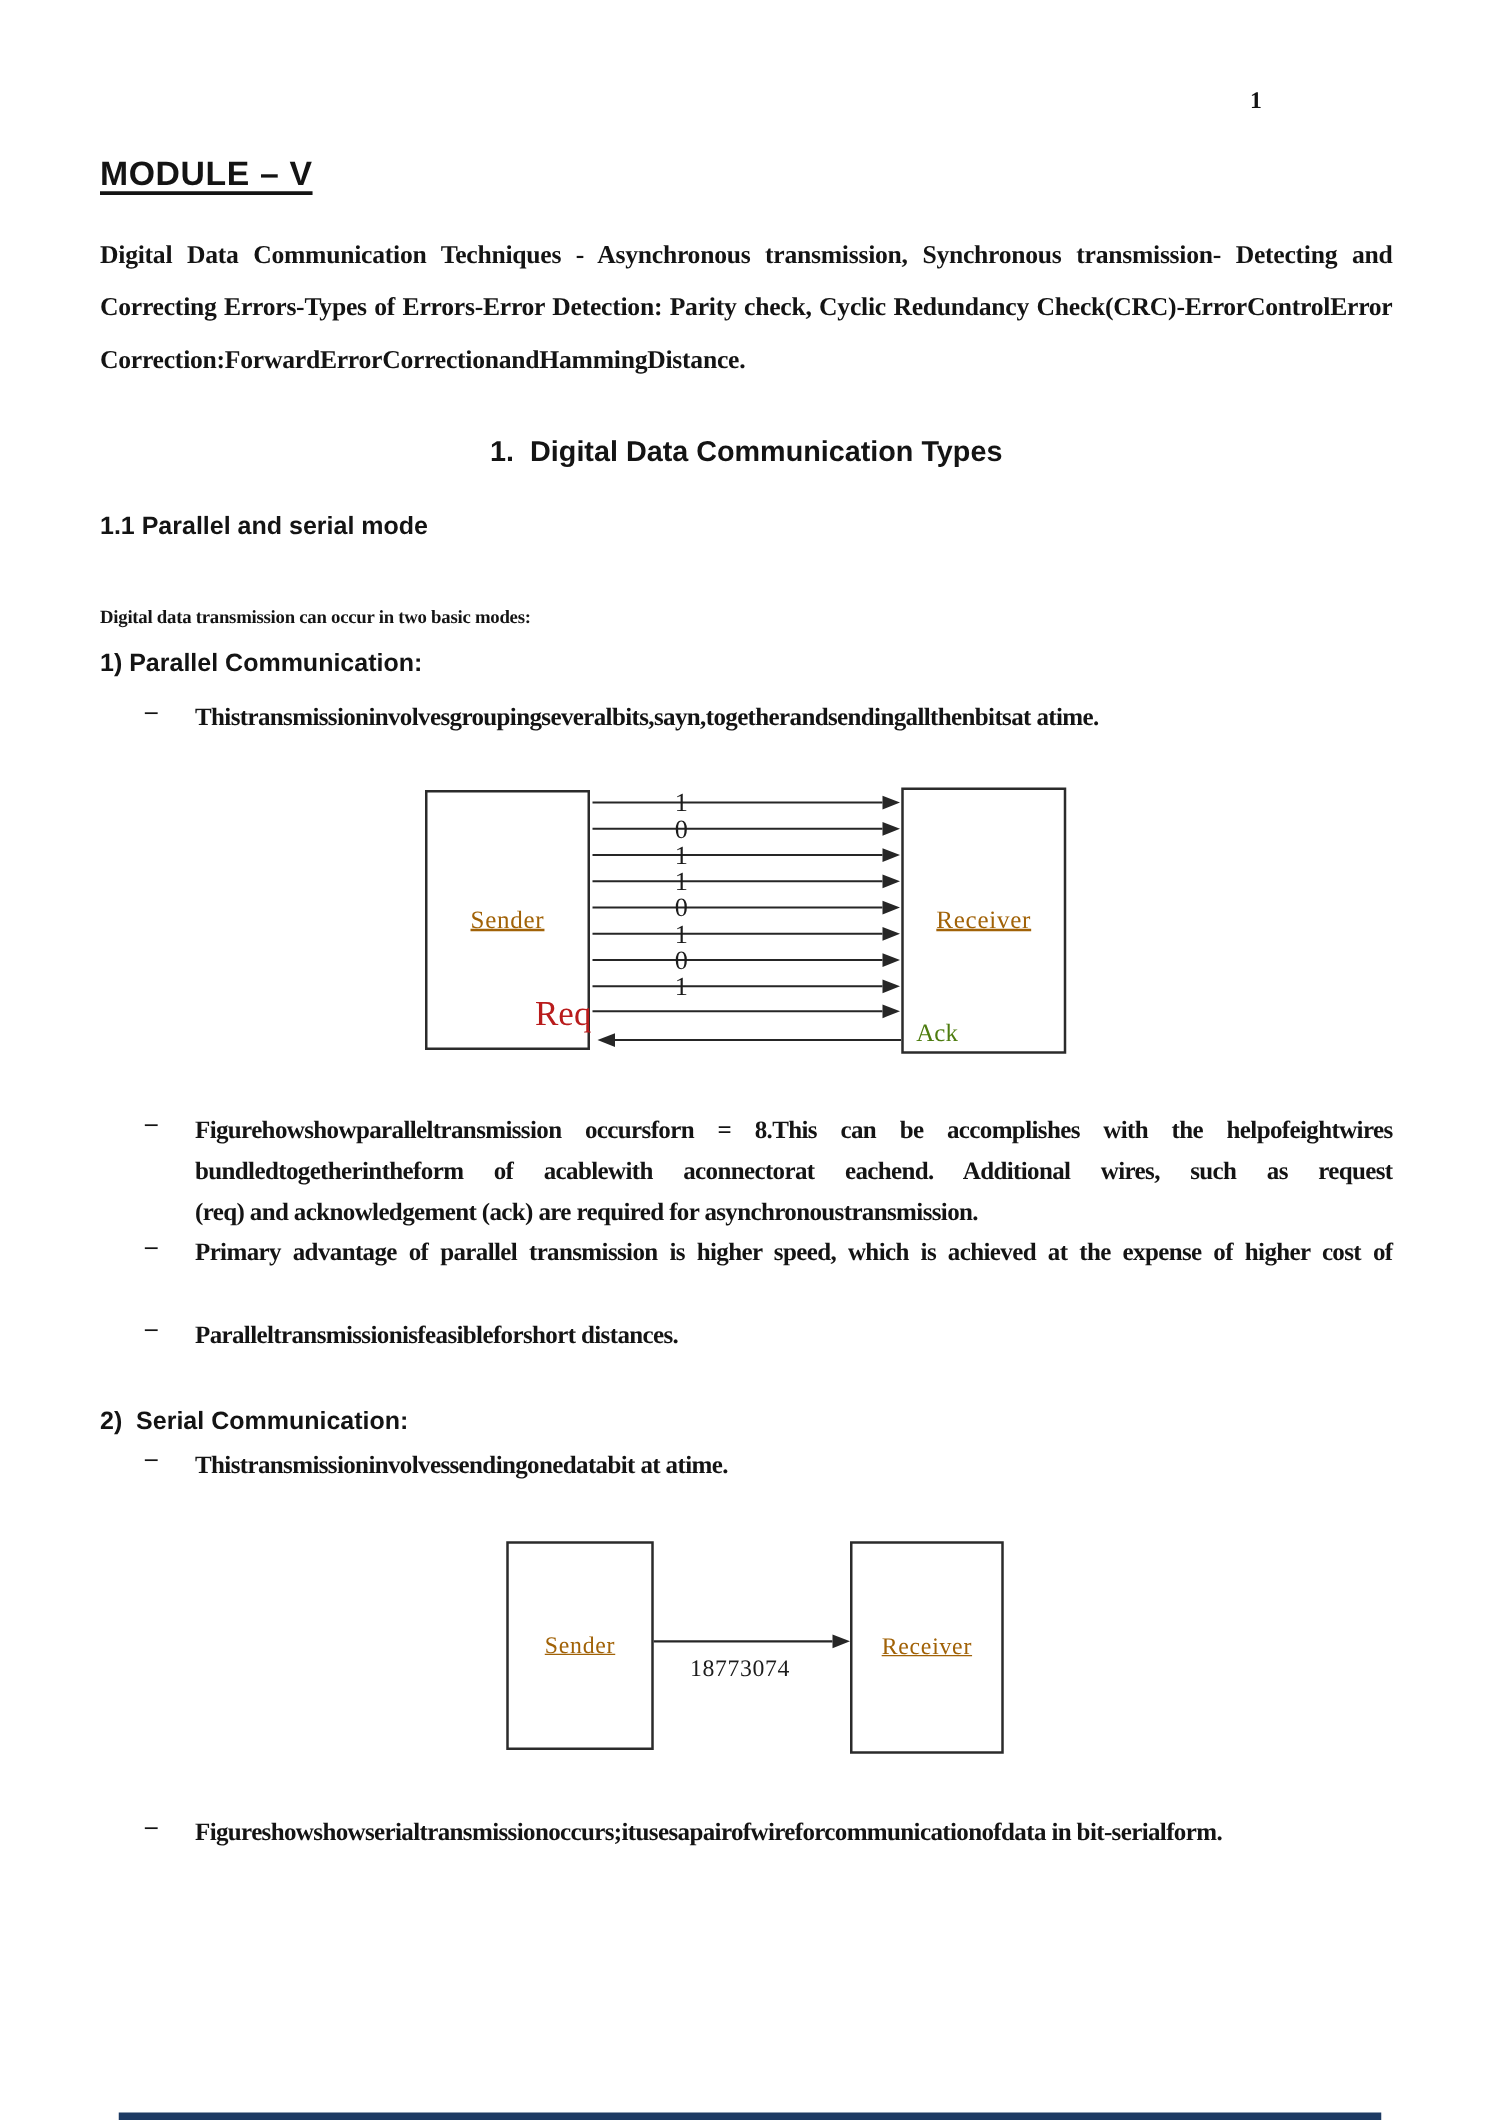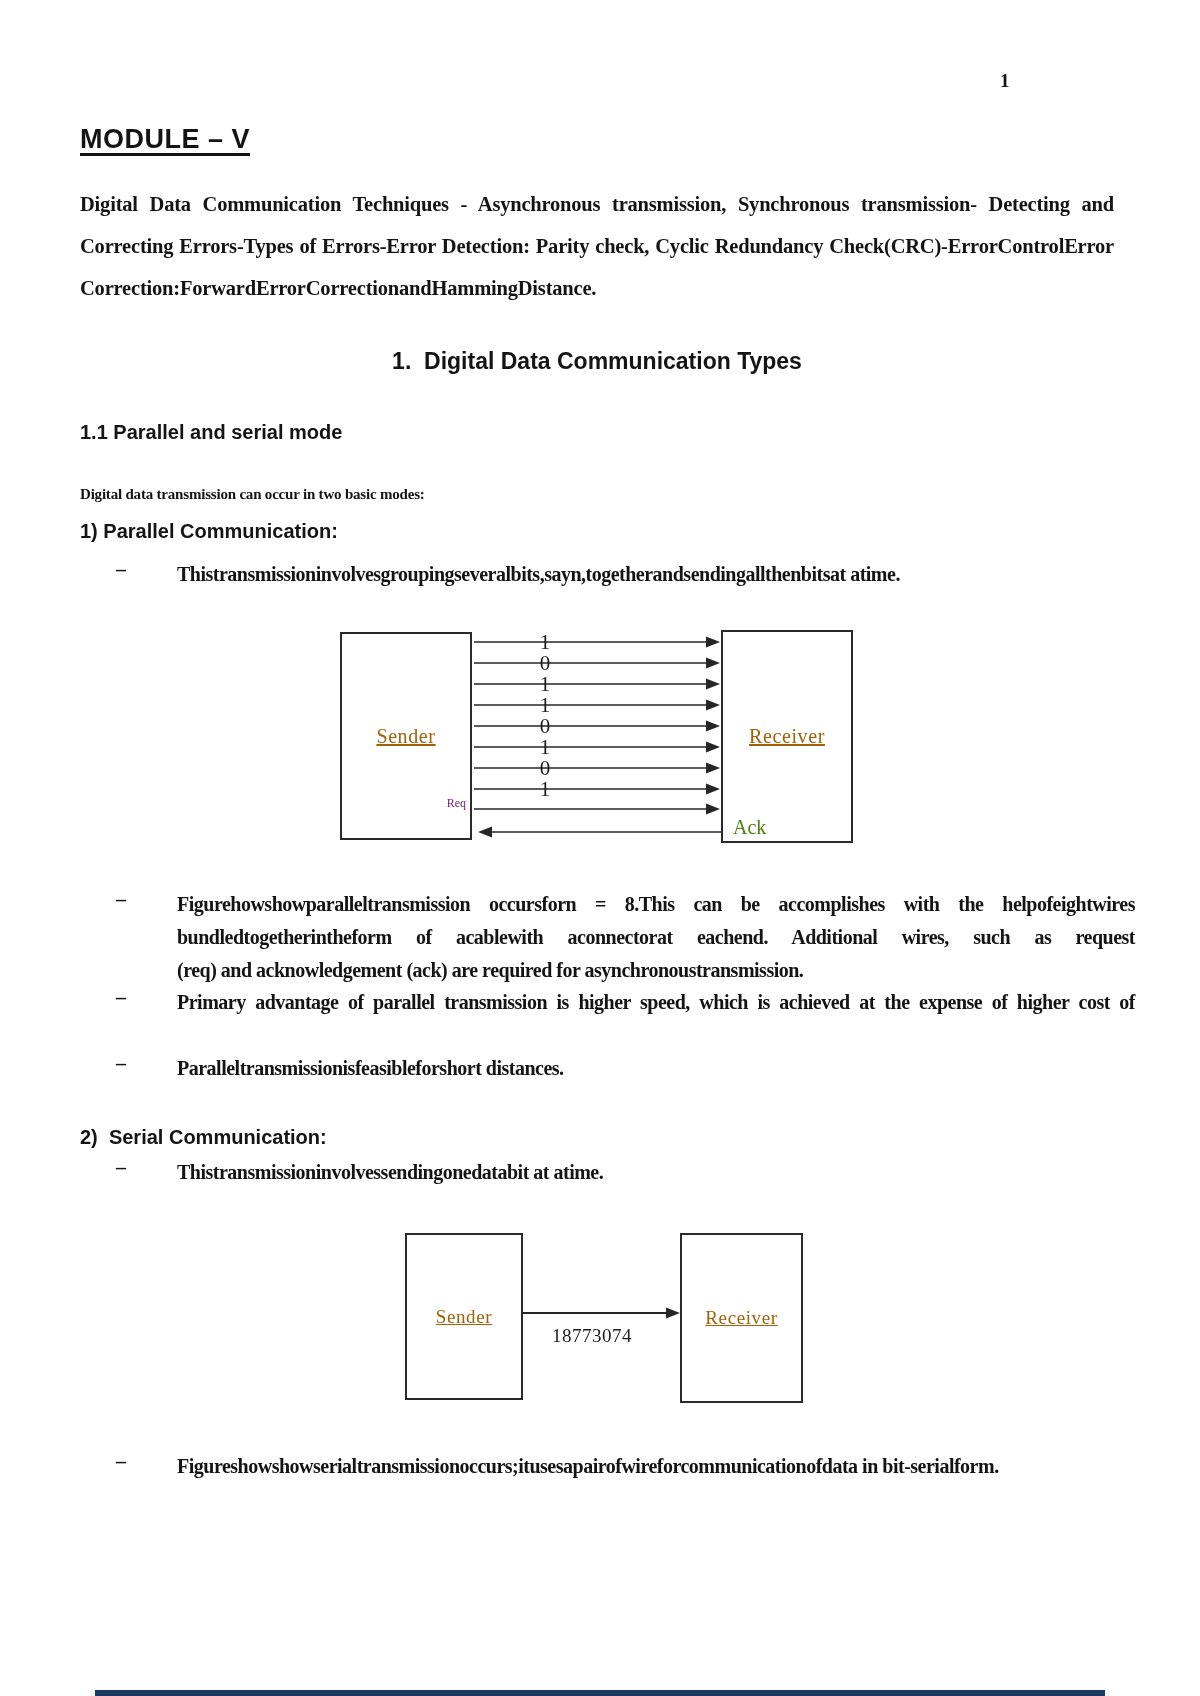--- a/index.html
+++ b/index.html
@@ -28,49 +28,49 @@
   .doc-title span { text-decoration:underline; text-decoration-thickness:2.5px; text-underline-offset:5px; }
 
   .intro {
     left:80px; top:183px; width:1034px;
     font-size:20.5px; font-weight:bold; line-height:42px;
     letter-spacing:-0.2px;
   }
   .jline { text-align:justify; text-align-last:justify; }
 
   .h-main { left:80px; top:348px; width:1034px; text-align:center; font-weight:bold; font-size:23px; }
-  .h-sub  { left:80px; top:421px; font-weight:bold; font-size:20px; }
+  .h-sub  { left:80px; top:410px; font-weight:bold; font-size:20px; }
   .lead   { left:80px; top:486px; font-size:15px; font-weight:600; letter-spacing:-0.2px; }
   .h-list { left:80px; top:520px; font-weight:bold; font-size:20px; }
   .h-list2{ left:80px; top:1126px; font-weight:bold; font-size:20px; }
 
   .bullet-row { position:absolute; left:80px; width:1034px; }
   .bullet-dash {
     position:absolute; left:36px; top:0; width:20px;
     font-size:20px; font-weight:bold;
   }
   .bullet-text {
     position:absolute; left:76px; top:0; width:958px;
-    font-size:20px; font-weight:bold; letter-spacing:-0.5px; line-height:33px;margin-left:21px;
+    font-size:20px; font-weight:bold; letter-spacing:-0.5px; line-height:33px;
   }
   .bullet-text .jline { text-align-last:justify; }
 
   
   .diagram1 { left:340px; top:630px; width:515px; height:218px; }
   .d1-sender   { position:absolute; left:0;    top:2px; width:132px; height:208px; border:2px solid #2b2b2b;
                  display:flex; align-items:center; justify-content:center; }
   .d1-receiver { position:absolute; left:381px; top:0;  width:132px; height:213px; border:2px solid #2b2b2b;
                  display:flex; align-items:center; justify-content:center; }
   .box-label { font-size:20px; letter-spacing:0.6px; color:#a16207;text-decoration:underline; }
   .d1-arrows { position:absolute; left:132px; top:0; width:249px; height:218px; }
   .bit {
     position:absolute; left:58px; width:30px; text-align:center;
     font-size:21px; line-height:26px; color:#1c1c1c;
   }
-  .req-label { position:absolute; left:88px;  top:166px; width:38px; text-align:right; font-size:12px; color:#701a75;font-family:Liberation Serif, serif; }
+  .req-label { position:absolute; left:88px;  top:166px; width:38px; text-align:right; font-size:28px; color:#b91c1c;font-family:Liberation Serif, serif; }
   .ack-label { position:absolute; left:393px; top:186px; font-size:20px; color:#4d7c0f; }
 
   
   .diagram2 { left:405px; top:1233px; width:400px; height:172px; }
   .d2-sender   { position:absolute; left:0;    top:0; width:118px; height:167px; border:2px solid #2b2b2b;
                  display:flex; align-items:center; justify-content:center; }
   .d2-receiver { position:absolute; left:275px; top:0; width:123px; height:170px; border:2px solid #2b2b2b;
                  display:flex; align-items:center; justify-content:center; }
   .d2-arrow { position:absolute; left:0; top:0; width:400px; height:172px; }
   .d2-bits { position:absolute; left:134px; top:92px; width:106px; text-align:center;

